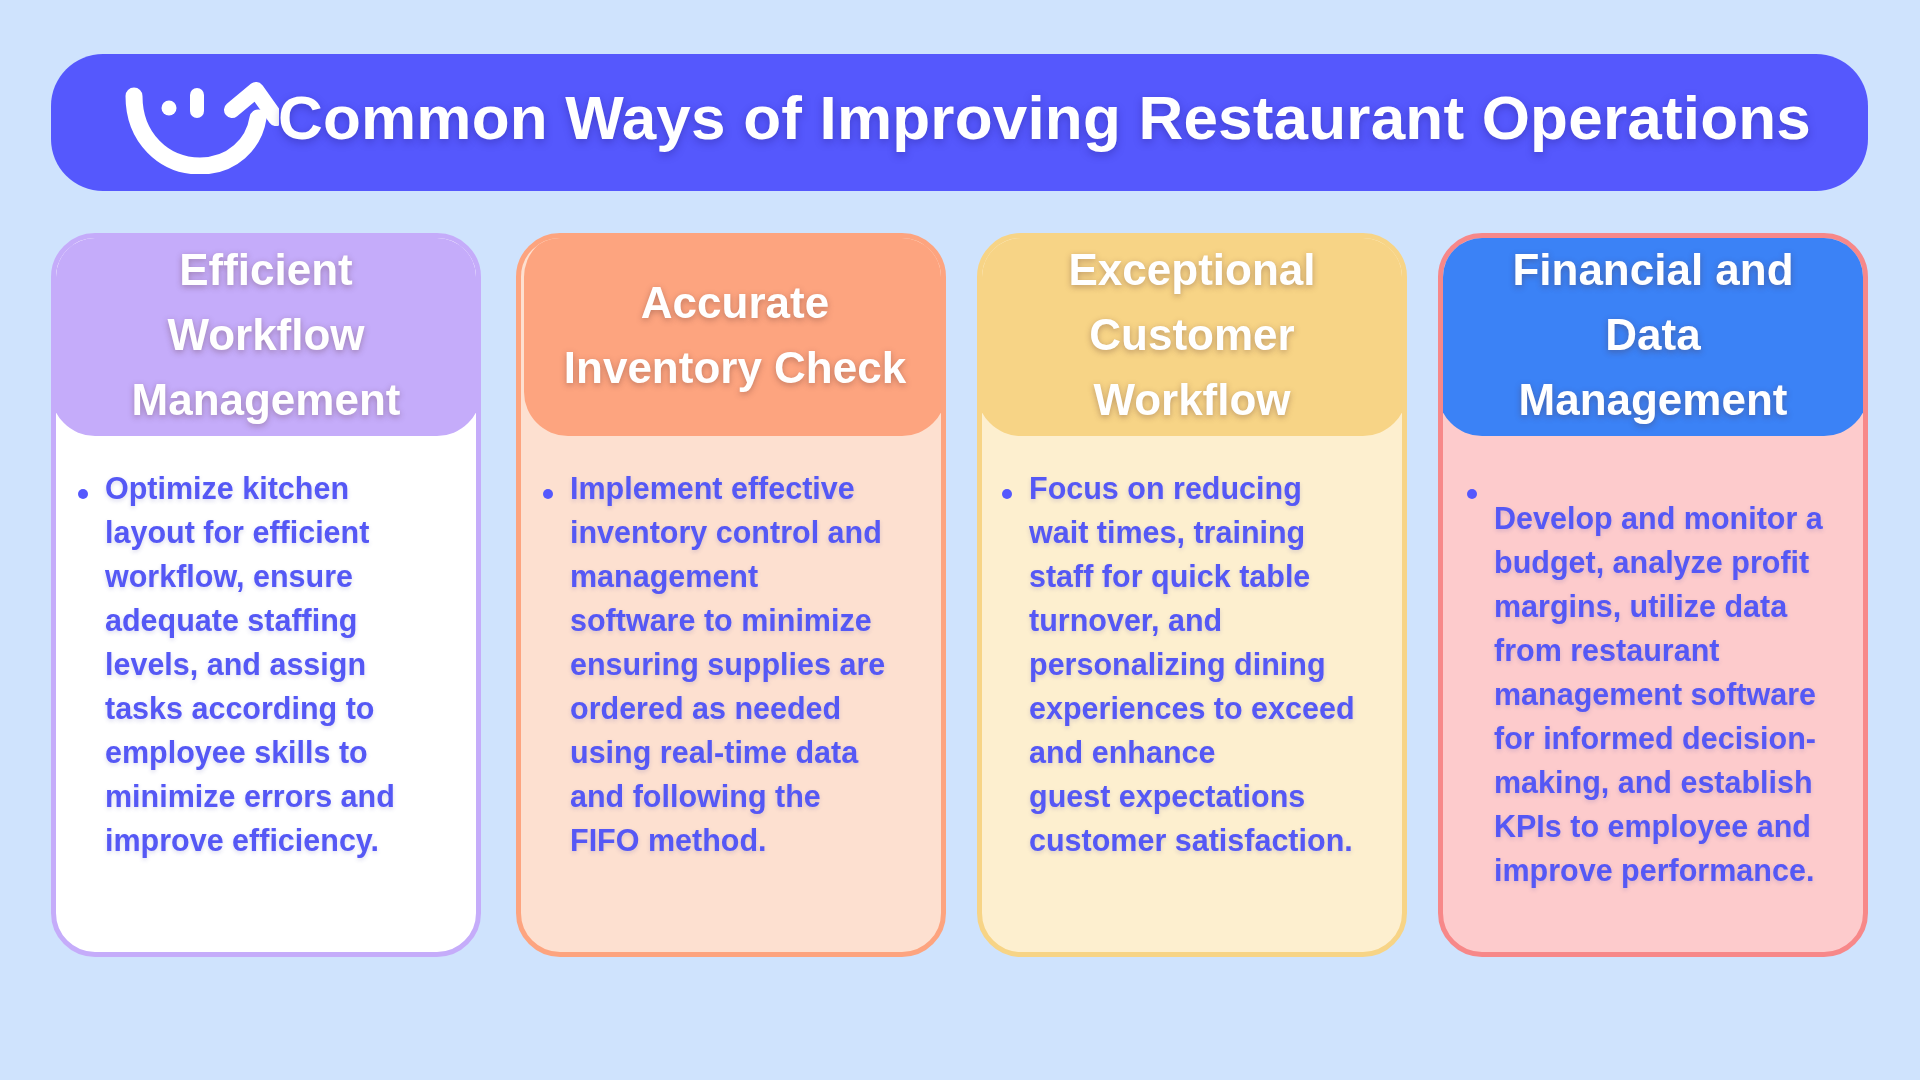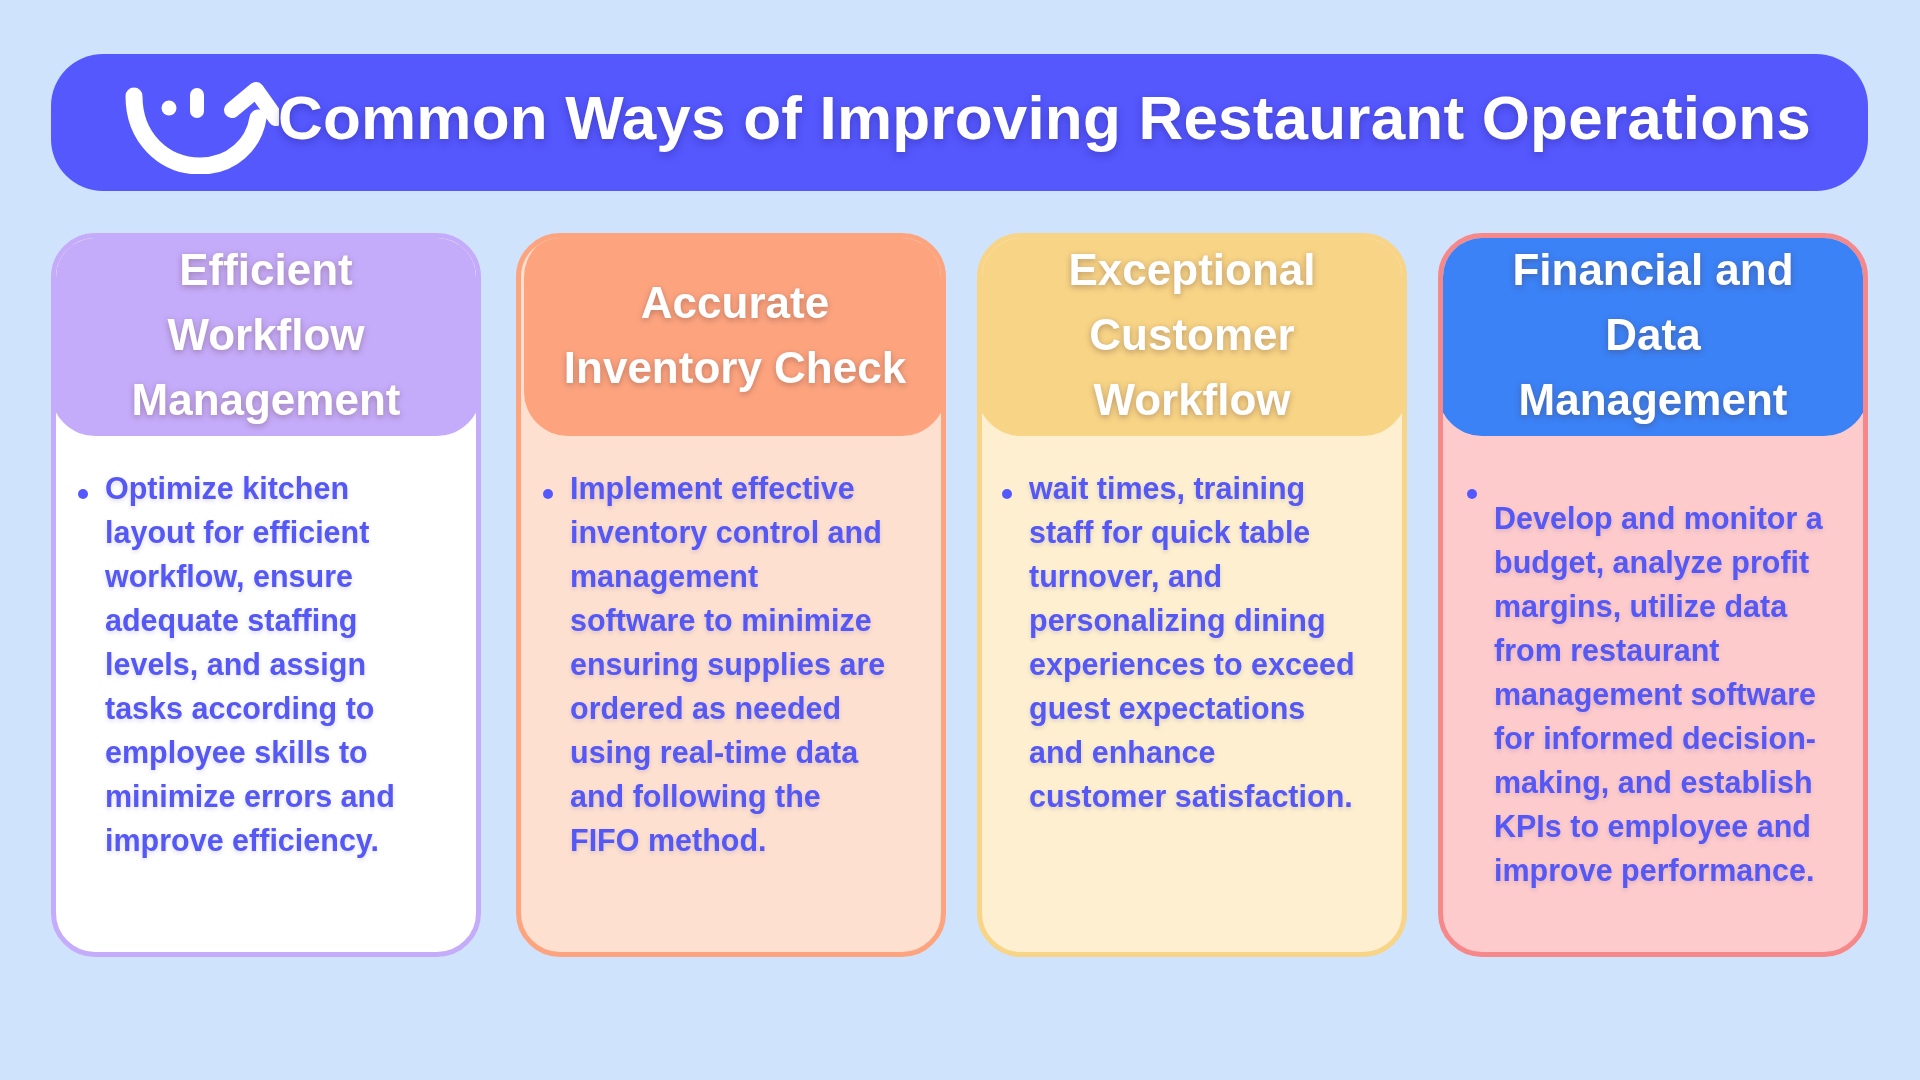--- a/index.html
+++ b/index.html
@@ -106,27 +106,28 @@
 
 <div class="card" id="card-2" style="left: 977px; background: rgb(253, 239, 207); border-color: rgb(247, 212, 134);">
   <div class="card-head" style="background: rgb(247, 212, 134); align-items: center;">
     <div class="line">Exceptional</div>
     <div class="line">Customer</div>
     <div class="line">Workflow</div>
   </div>
   <div class="card-body">
     <span class="bullet" style="left:20px;"></span>
     <div class="body-lines" style="left:47px;">
+      <div class="bl">Focus on reducing</div>
       <div class="bl">wait times, training</div>
       <div class="bl">staff for quick table</div>
       <div class="bl">turnover, and</div>
       <div class="bl">personalizing dining</div>
       <div class="bl">experiences to exceed</div>
+      <div class="bl">and enhance</div>
       <div class="bl">guest expectations</div>
-      <div class="bl">and enhance</div>
       <div class="bl">customer satisfaction.</div>
     </div>
   </div>
 </div>
 
 <div class="card" id="card-3" style="left: 1438px; background: rgb(253, 203, 204); border-color: rgb(247, 136, 137);">
   <div class="card-head" style="background: #3b82f6;">
     <div class="line">Financial and</div>
     <div class="line">Data</div>
     <div class="line">Management</div>

